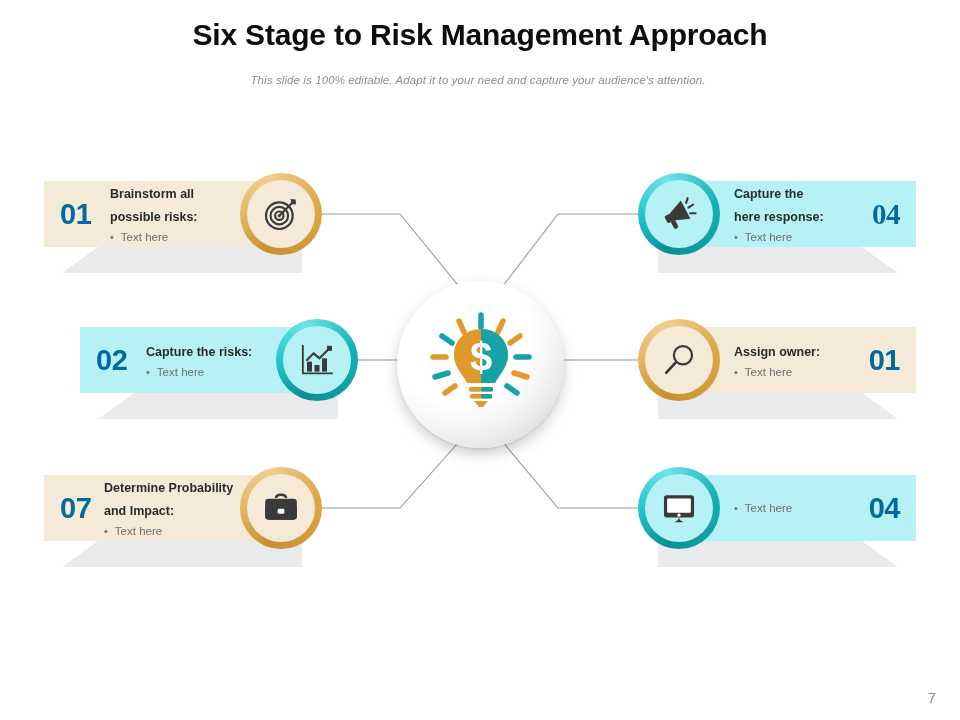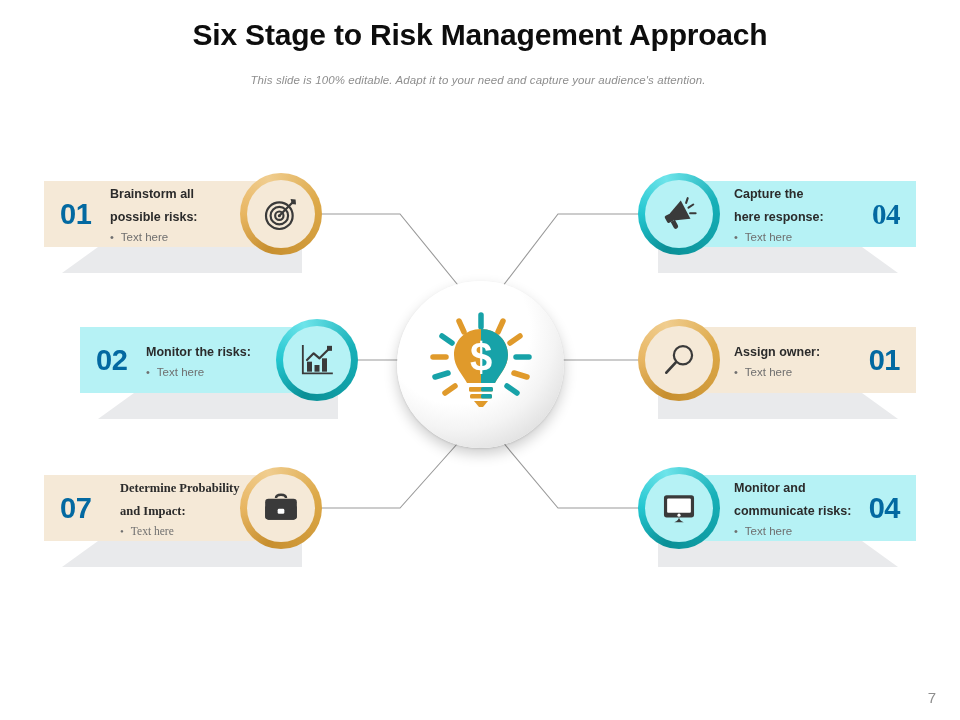--- a/index.html
+++ b/index.html
@@ -162,21 +162,21 @@
           <rect x="12" y="26" width="6" height="12" fill="#3a3a3a"></rect>
           <rect x="21" y="30" width="6" height="8" fill="#3a3a3a"></rect>
           <rect x="30" y="22" width="6" height="16" fill="#3a3a3a"></rect>
           <path d="M12 24 L20 16 L27 22 L40 9" stroke="#3a3a3a" stroke-width="2.6" fill="none" stroke-linejoin="round" stroke-linecap="round"></path>
           <rect x="36" y="7" width="6" height="6" fill="#3a3a3a"></rect>
         </svg>
       </div>
     </div>
     <div class="num" style="left:16px;">02</div>
     <div class="txt" style="left:66px;">
-      <div class="head">Monitor the risks:</div>
+      <div class="head">Capture the risks:</div>
       <div class="bullet">
         <span class="dot">•</span>
         <span>Text here</span>
       </div>
     </div>
   </div>
 
   <div class="card" style="left:44px;top:475px;width:250px;">
     <svg class="tail" style="left:18px;width:250px;" viewBox="0 0 250 26" preserveAspectRatio="none">
       <polygon points="0,26 240,26 240,0 36,0" fill="#e9eaec"></polygon>
@@ -186,21 +186,21 @@
       <div class="ring-inner beige">
         <svg width="40" height="40" viewBox="0 0 48 48">
           <path d="M18 12 q0 -4 6 -4 q6 0 6 4" stroke="#3a3a3a" stroke-width="3" fill="none"></path>
           <rect x="5" y="13" width="38" height="25" rx="4" fill="#3a3a3a"></rect>
           <path d="M5 22 q12 7 19 7 q7 0 19 -7 L43 34 q0 4 -4 4 L9 38 q-4 0 -4 -4 Z" fill="#3a3a3a"></path>
           <rect x="20" y="25" width="8" height="6" rx="1.6" fill="#ffffff"></rect>
         </svg>
       </div>
     </div>
     <div class="num" style="left:16px;">07</div>
-    <div class="txt" style="left:76px;font-family:Liberation Serif, serif;">
+    <div class="txt" style="left:60px;">
       <div class="head">Determine Probability
 and Impact:</div>
       <div class="bullet">
         <span class="dot">•</span>
         <span>Text here</span>
       </div>
     </div>
   </div>
 
   <div class="hub">
@@ -295,22 +295,20 @@
         <svg width="38" height="38" viewBox="0 0 48 48">
           <rect x="5" y="8" width="38" height="28" rx="3.4" fill="#3a3a3a"></rect>
           <rect x="9" y="12" width="30" height="18" rx="1.4" fill="#ffffff"></rect>
           <circle cx="24" cy="33" r="2" fill="#ffffff"></circle>
           <path d="M18 42 q6 -2 6 -7 q0 5 6 7 Z" fill="#3a3a3a"></path>
         </svg>
       </div>
     </div>
     <div class="num" style="right:16px;">04</div>
     <div class="txt" style="left:68px;">
-      <div class="head">Monitor and
-communicate risks:</div>
       <div class="bullet">
         <span class="dot">•</span>
         <span>Text here</span>
       </div>
     </div>
   </div>
 
   <div class="pagenum">7</div>
 
 </div>

